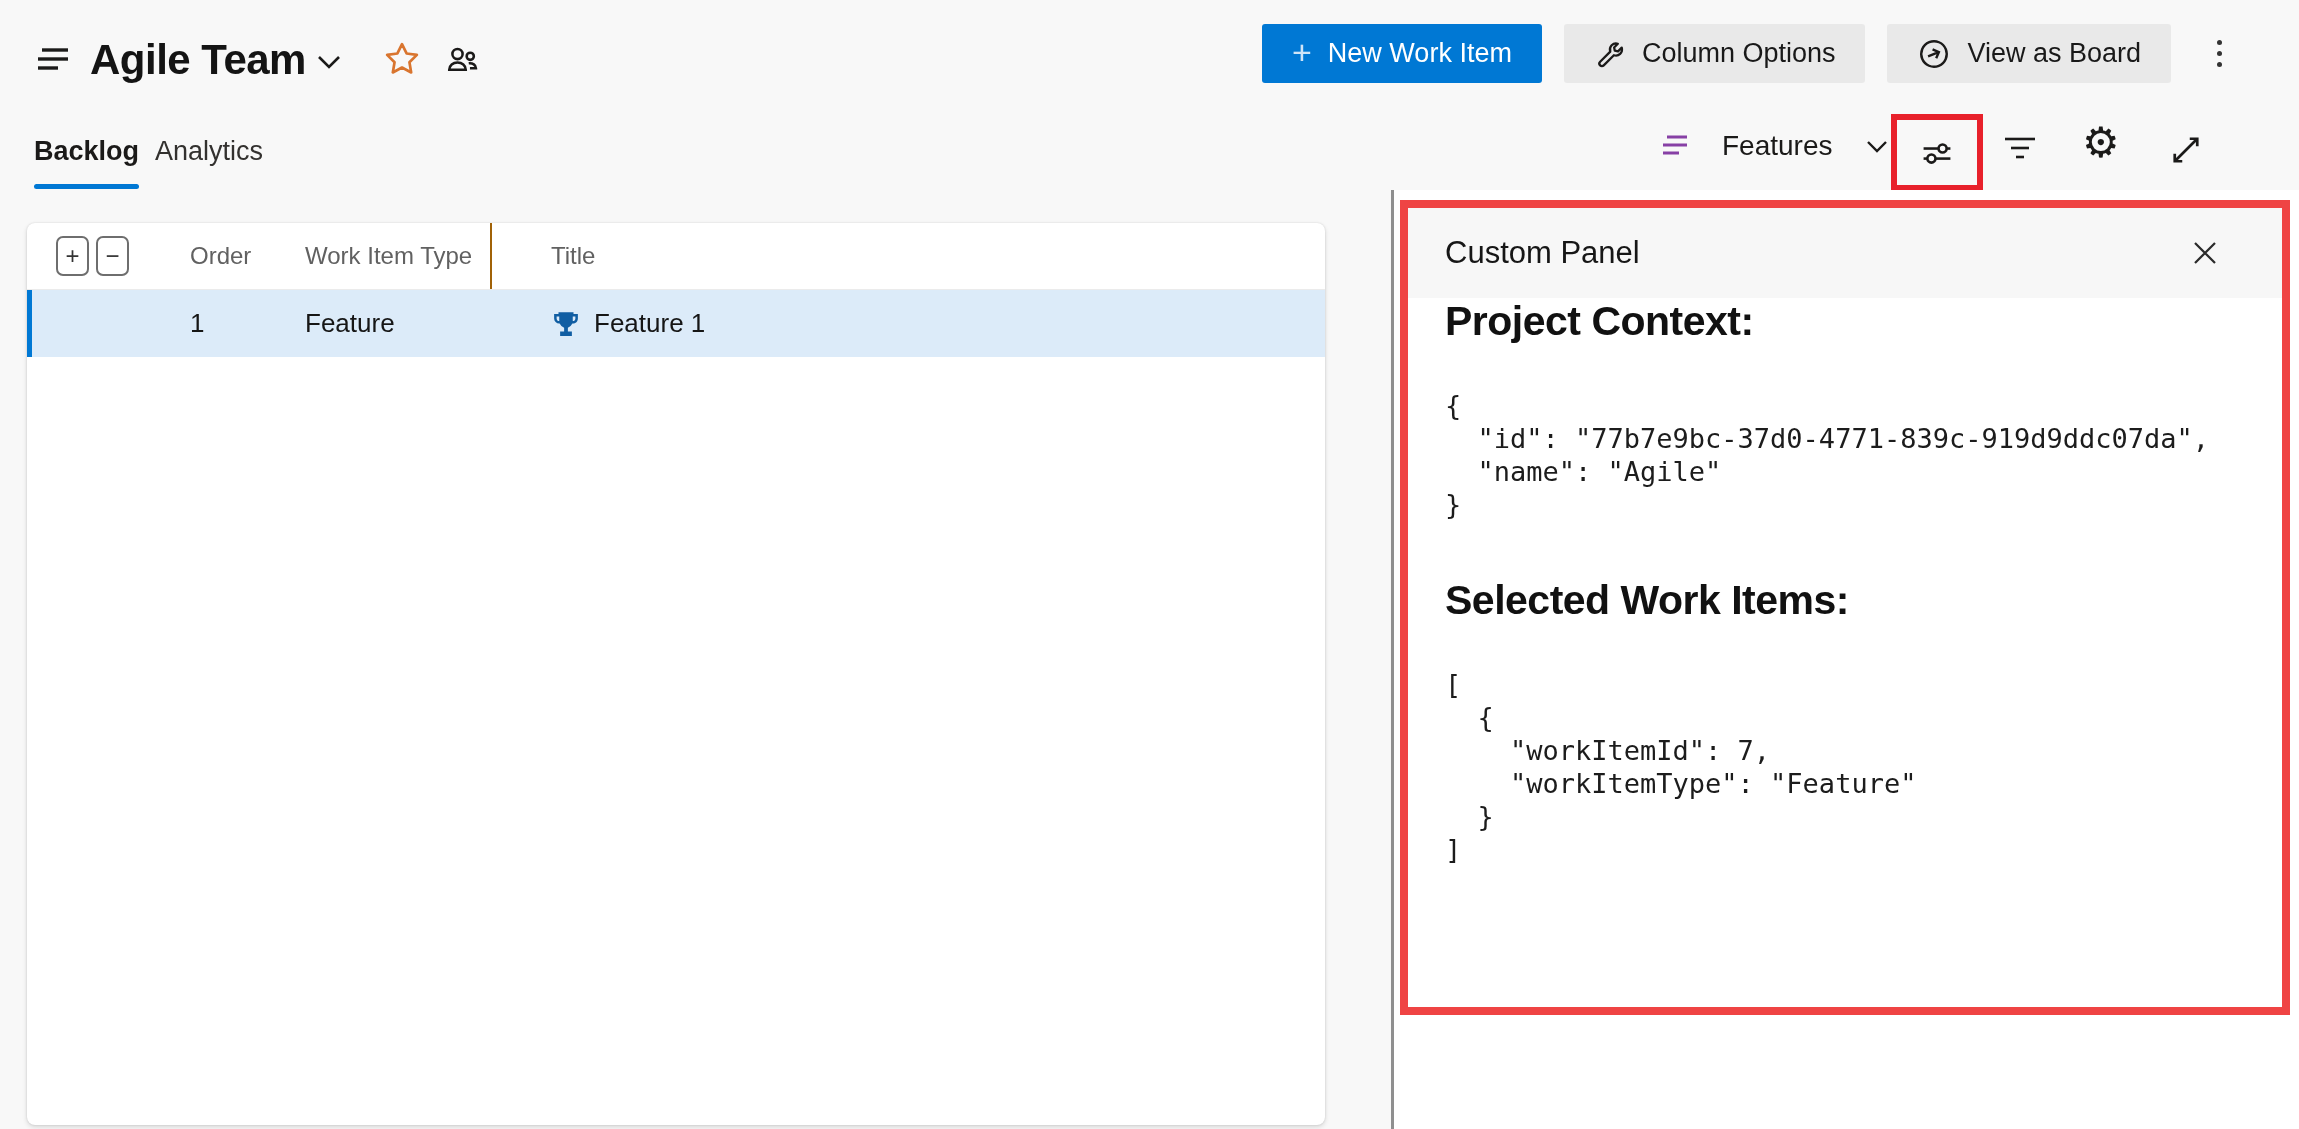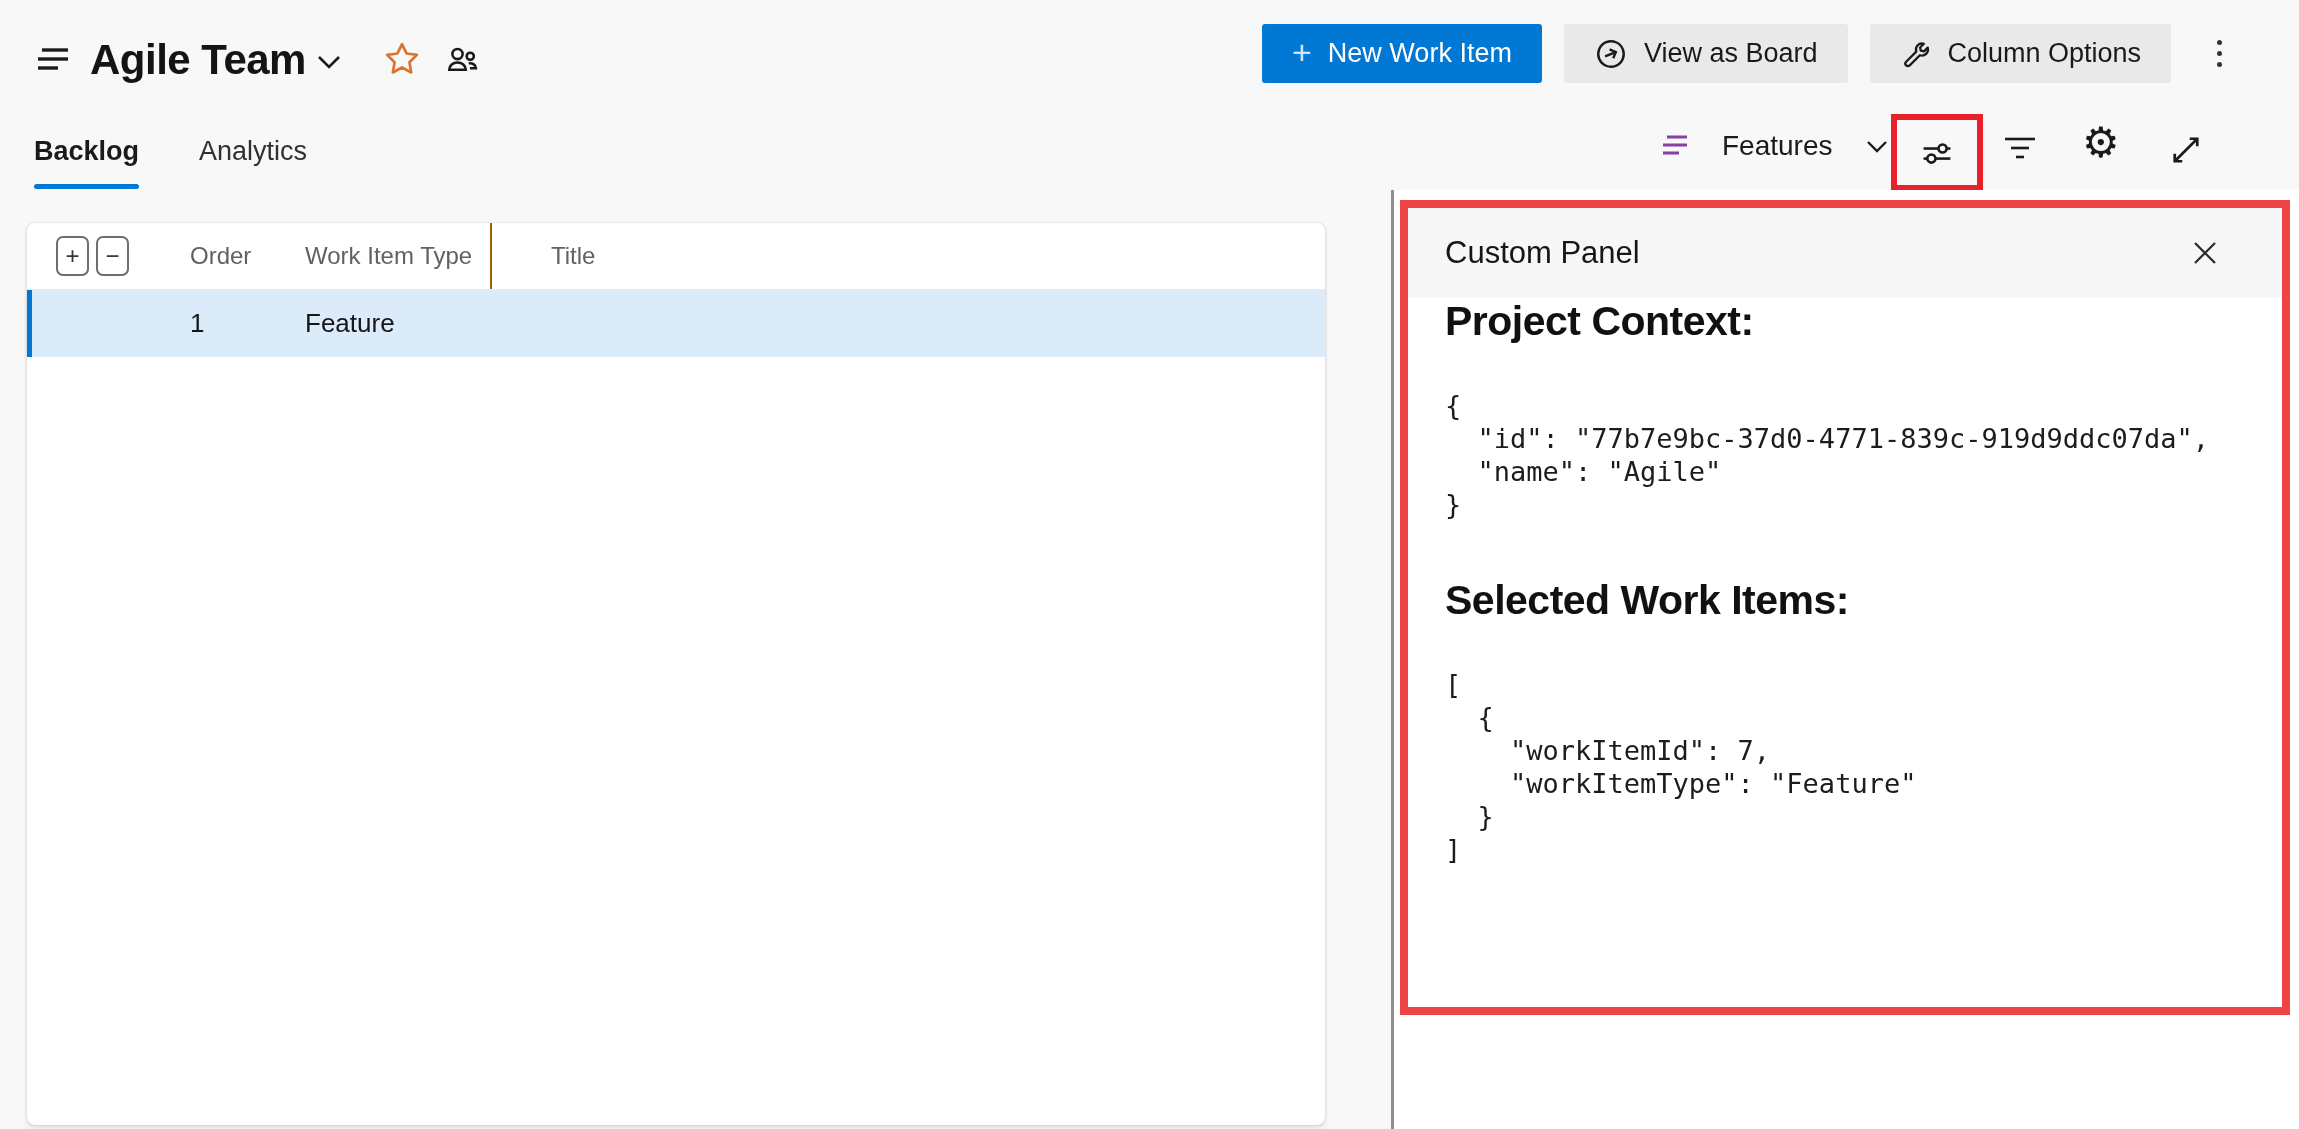--- a/index.html
+++ b/index.html
@@ -22,21 +22,21 @@
 
   .topbar-actions { position:absolute; left:1262px; top:20px; display:flex; align-items:center; gap:22px; }
   .btn { height:59px; display:flex; align-items:center; gap:16px; padding:0 30px; border-radius:3px; font-size:27px; cursor:pointer; white-space:nowrap; }
   .btn-primary { background:#0078d4; color:#ffffff; }
   .btn-secondary { background:#e9e9e9; color:#191919; }
   .plus-glyph { font-size:34px; font-weight:400; color:#cfe4f7; margin-top:-3px; }
   .ellipsis-btn { display:flex; flex-direction:column; gap:6px; padding:10px 14px; margin-left:10px; cursor:pointer; }
   .ellipsis-btn i { width:5px; height:5px; border-radius:50%; background:#333; }
 
   
-  .tabs { position:absolute; left:34px; top:136px; display:flex; gap:60px; }
+  .tabs { position:absolute; left:34px; top:136px; display:flex; gap:16px; }
   .tab { position:relative; font-size:27px; color:#33312f; padding-bottom:22px; cursor:pointer; }
   .tab.active { font-weight:700; color:#1b1a19; }
   .tab.active::after { content:""; position:absolute; left:0; right:0; bottom:0; height:5px; border-radius:3px; background:#0078d4; }
 
   
   .level-picker { position:absolute; left:1660px; top:130px; display:flex; align-items:center; gap:32px; cursor:pointer; }
   .level-label { font-size:28px; color:#1b1a19; }
   .small-annotation { position:absolute; left:1891px; top:114px; width:92px; height:77px; border:6px solid #e8212b; display:flex; align-items:center; justify-content:center; }
   .icon-btn { cursor:pointer; }
   .filter-btn { position:absolute; left:2001px; top:134px; }
@@ -102,35 +102,35 @@
       <path d="M16.5 14.2c2.6-.3 4.8 1.1 4.8 3.3h-4"></path>
     </svg>
   </span>
 
   <div class="topbar-actions">
     <div class="btn btn-primary">
       <span class="plus-glyph">+</span>
       <span>New Work Item</span>
     </div>
     <div class="btn btn-secondary">
+      <span>
+        <svg width="32" height="32" viewBox="0 0 24 24" fill="none" stroke="#1b1a19" stroke-width="1.7" stroke-linejoin="round">
+          <path d="M20.8 7.2a4.6 4.6 0 0 1-5.9 5.7l-7.6 7.6a1.9 1.9 0 0 1-2.7-2.7l7.6-7.6a4.6 4.6 0 0 1 5.7-5.9l-2.8 2.8.5 2.4 2.4.5z"></path>
+        </svg>
+      </span>
+      <span>Column Options</span>
+    </div>
+    <div class="btn btn-secondary">
       <span style="transform:rotate(-22deg);">
         <svg width="34" height="34" viewBox="0 0 24 24" fill="none" stroke="#1b1a19" stroke-width="1.7">
           <circle cx="12" cy="12" r="9"></circle>
           <path d="M7.5 12h8 M12.3 8.6l3.4 3.4-3.4 3.4"></path>
         </svg>
       </span>
       <span>View as Board</span>
-    </div>
-    <div class="btn btn-secondary">
-      <span>
-        <svg width="32" height="32" viewBox="0 0 24 24" fill="none" stroke="#1b1a19" stroke-width="1.7" stroke-linejoin="round">
-          <path d="M20.8 7.2a4.6 4.6 0 0 1-5.9 5.7l-7.6 7.6a1.9 1.9 0 0 1-2.7-2.7l7.6-7.6a4.6 4.6 0 0 1 5.7-5.9l-2.8 2.8.5 2.4 2.4.5z"></path>
-        </svg>
-      </span>
-      <span>Column Options</span>
     </div>
     <div class="ellipsis-btn">
         <i></i>
         <i></i>
         <i></i>
       </div>
   </div>
 </div>
 
 <div class="tabs">
@@ -193,20 +193,28 @@
     <div class="col-wit">
       <span>Work Item Type</span>
     </div>
     <div class="col-title">Title</div>
   </div>
 
   <div class="grid-row trow selected">
     <div></div>
     <div>1</div>
     <div>Feature</div>
+    <div class="title-cell">
+      <span>
+        <svg width="30" height="30" viewBox="0 0 24 24" fill="#115ea3">
+          <path d="M6 2.5h12V4h3.5v3.5c0 2.3-1.8 4.1-4.1 4.1h-.3a6.2 6.2 0 0 1-3.6 3.3V18h3.2v3.5H7.3V18h3.2v-3.1a6.2 6.2 0 0 1-3.6-3.3h-.3A4.1 4.1 0 0 1 2.5 7.5V4H6zM4.5 6v1.5c0 1.2.9 2.1 2.1 2.1V6zm15 0h-2.1v3.6c1.2 0 2.1-.9 2.1-2.1z"></path>
+        </svg>
+      </span>
+      <span>Feature 1</span>
+    </div>
   </div>
 </div>
 
 <div class="panel-bg"></div>
 <div class="splitter"></div>
 
 <div class="panel-annotation">
   <div>
     <div class="panel-header">
       <span class="panel-title">Custom Panel</span>

